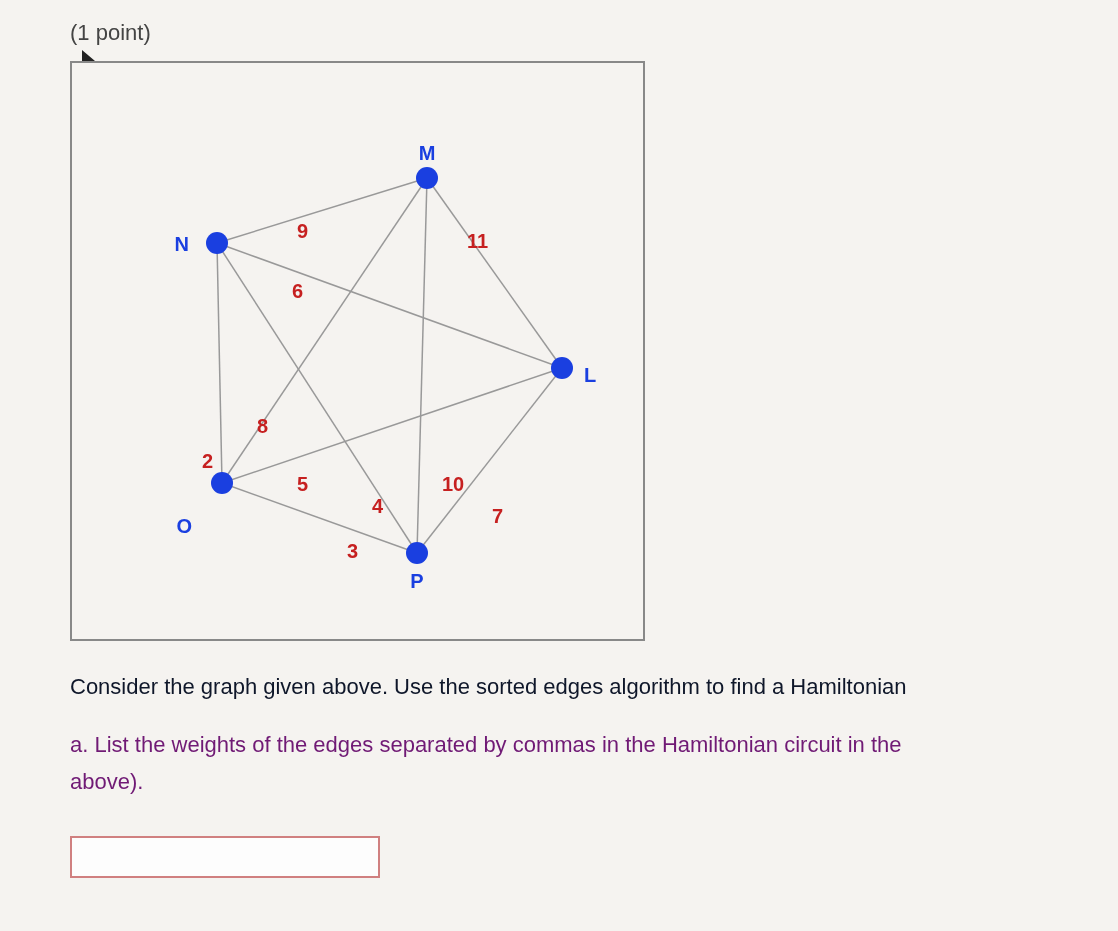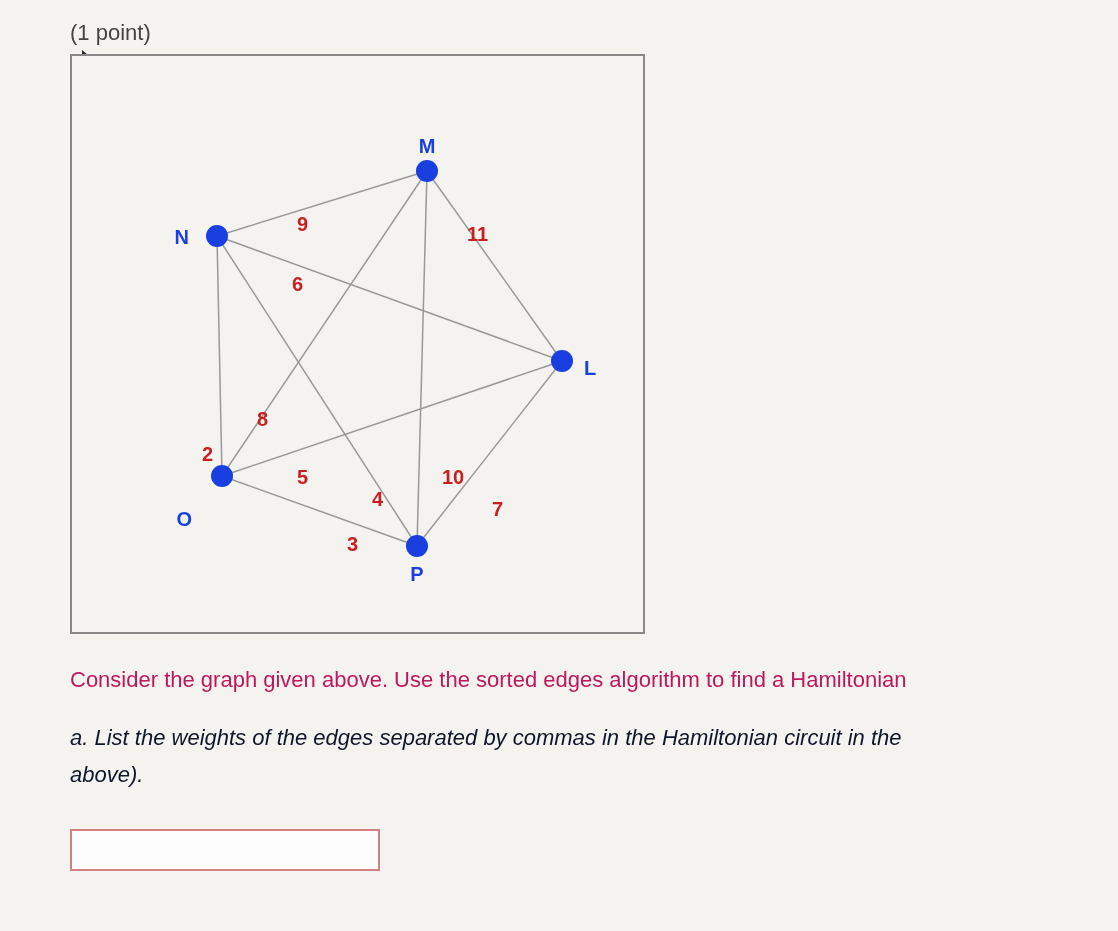--- a/index.html
+++ b/index.html
@@ -12,49 +12,48 @@
       background: #f5f3f0;
       width: 1118px;
       height: 931px;
       padding: 20px 0 0 70px;
       color: #333;
       position: relative;
     }
     .points {
       font-size: 22px;
       color: #444;
-      margin-bottom: 8px;
+      margin-bottom: 15px;
     }
     .cursor-icon {
       position: absolute;
       top: 48px;
       left: 80px;
     }
     .graph-frame {
       border: 2px solid #888;
       width: 575px;
       height: 580px;
       background: #f5f3f0;
       position: relative;
       margin-bottom: 28px;
     }
     .prompt-text {
       font-size: 22px;
-      color: #be185d;
+      color: #0f172a;
       line-height: 1.65;
       max-width: 1040px;
       margin-bottom: 22px;
     }
     .part-a {
       font-size: 22px;
-      color: #0f172a;
+      color: #701a75;
       line-height: 1.65;
       max-width: 1040px;
       margin-bottom: 36px;
-      font-style: italic;
     }
     .answer-input {
       width: 310px;
       height: 42px;
       border: 2px solid #d08080;
       background: #fdfdfd;
       padding: 6px 10px;
       font-size: 18px;
       outline: none;
     }

